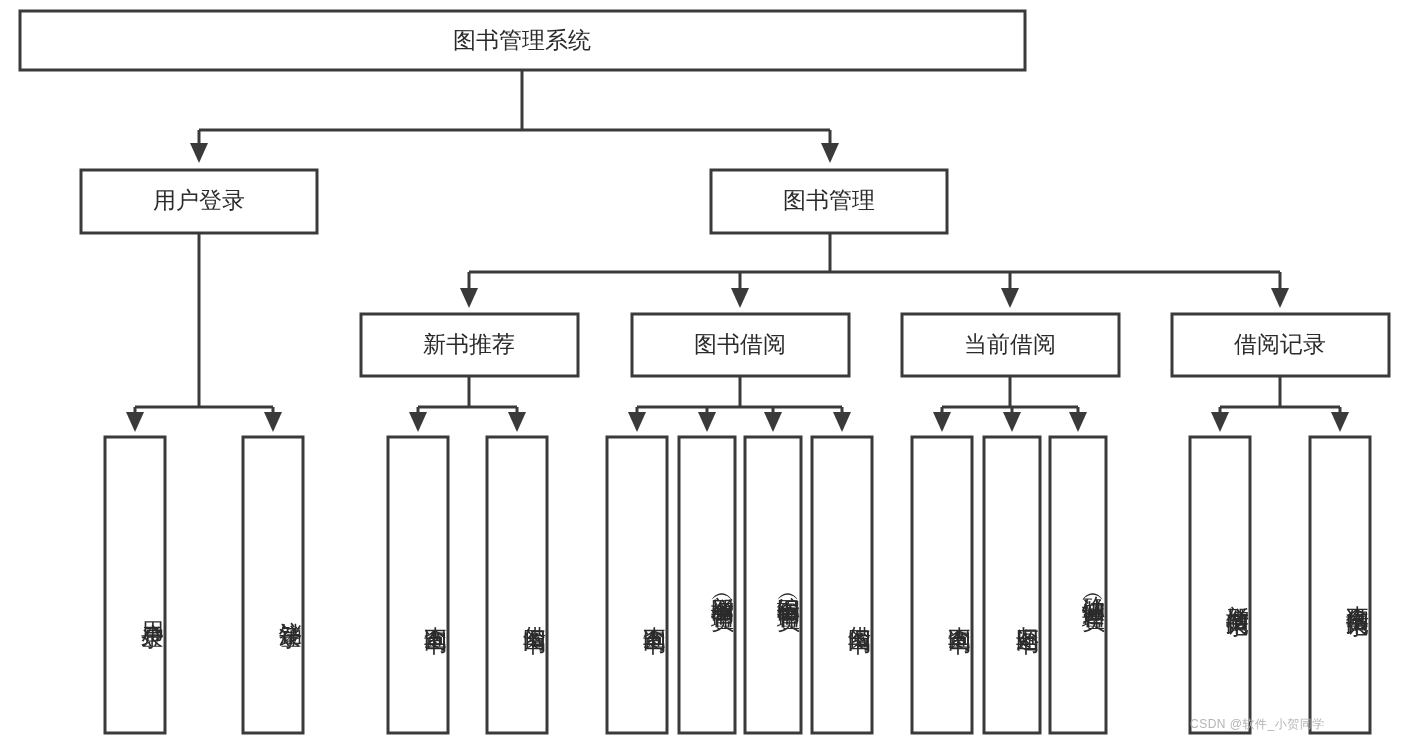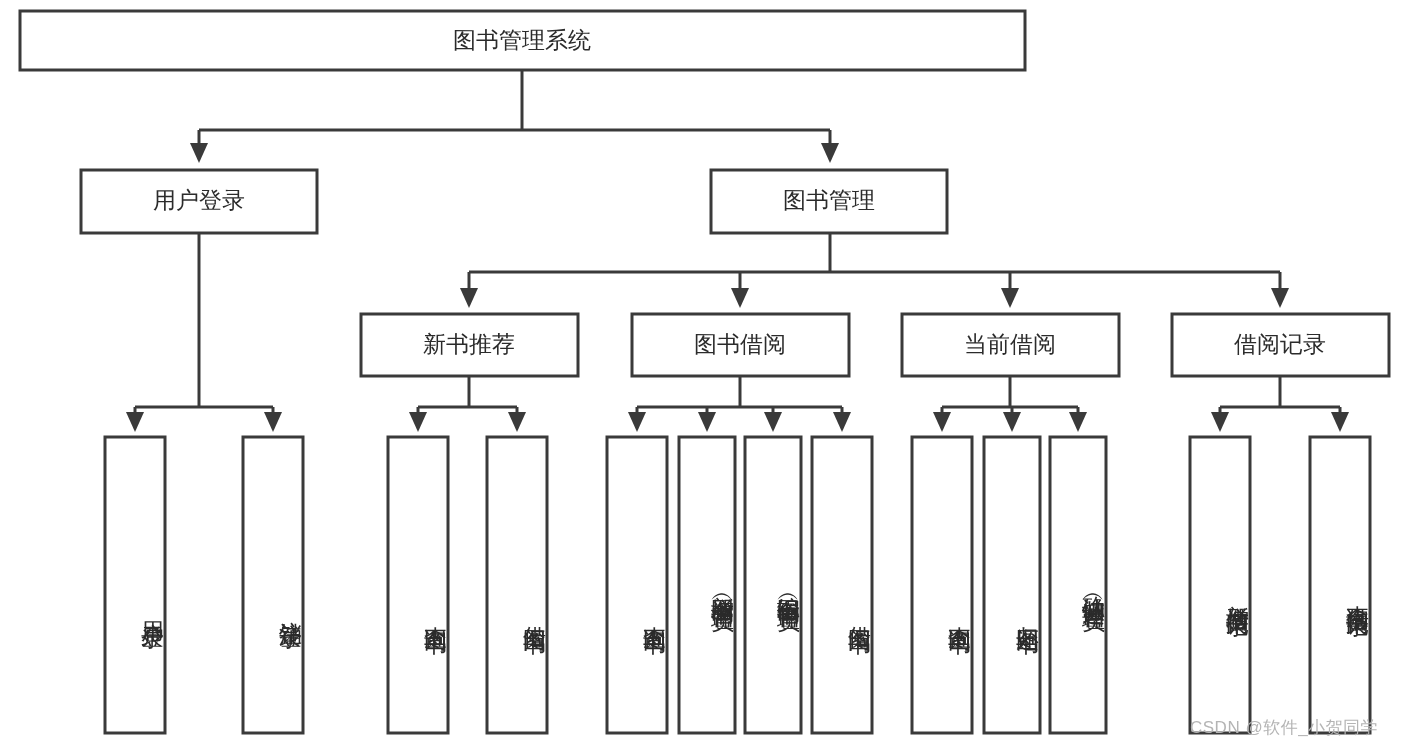--- a/index.html
+++ b/index.html
@@ -66,21 +66,21 @@
     align-items: flex-start;
     justify-content: center;
     white-space: nowrap;
     pointer-events: none;
   }
   .watermark {
     position: absolute;
     left: 1190px;
     top: 716px;
     font-family: "Liberation Sans", "DejaVu Sans", sans-serif;
-    font-size: 17px;
+    font-size: 12px;
     color: #b4b4b4;
     white-space: nowrap;
     letter-spacing: 0.5px;
   }
 </style>
 </head>
 <body>
 
 <div id="diagram-root">
 

